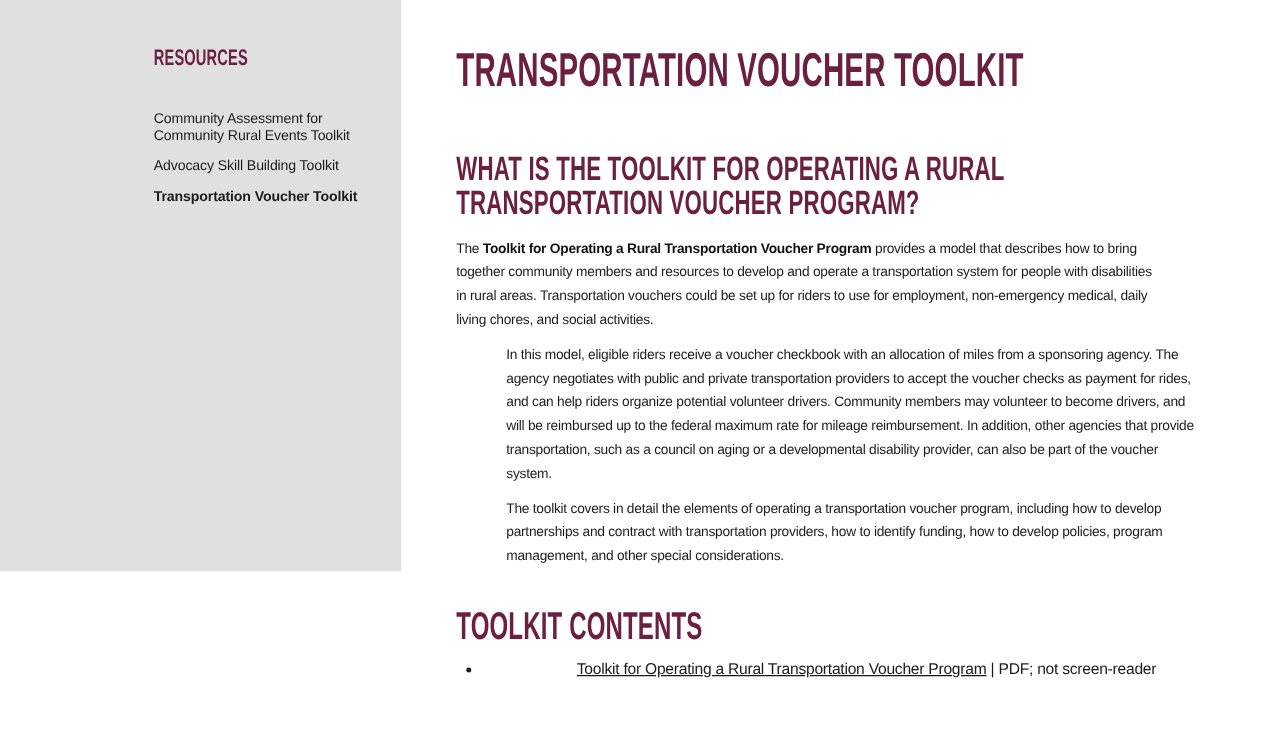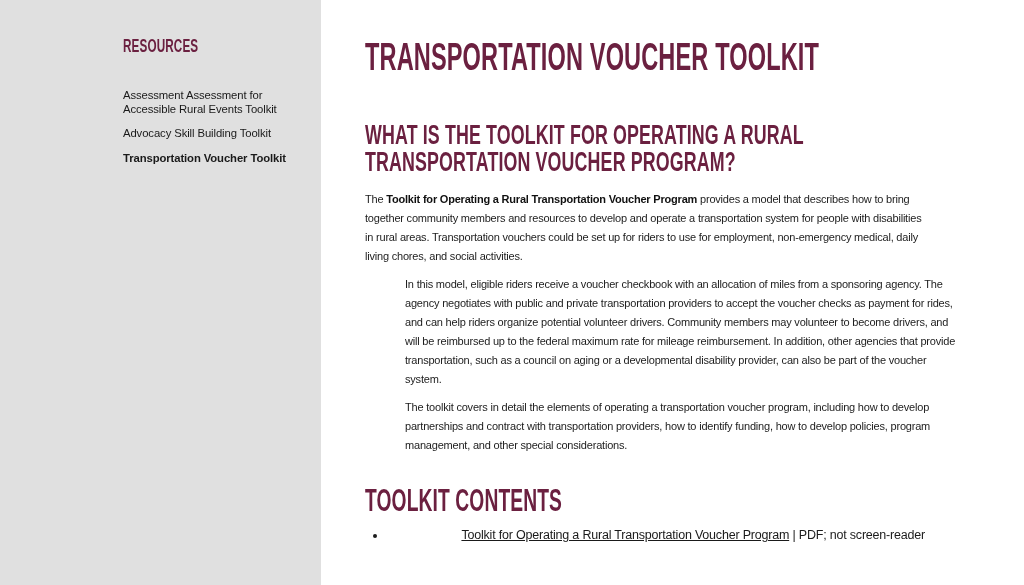--- a/index.html
+++ b/index.html
@@ -11,21 +11,21 @@
     background: #ffffff;
     font-family: "Liberation Sans", sans-serif;
     color: #1c1c1c;
   }
 
   
   .sidebar {
     position: absolute;
     left: 0; top: 0;
     width: 321px;
-    height: 585px;
+    height: 457px;
     background: #e0e0e0;
     box-sizing: border-box;
     padding: 36px 16px 0 123px;
   }
   .sidebar-heading {
     margin: 0;
     color: #6b2040;
     font-size: 18px;
     line-height: 20px;
     font-weight: bold;
@@ -119,21 +119,21 @@
 </head>
 <body>
 
 <div class="page">
 
   <aside class="sidebar">
     <h2 class="sidebar-heading">
       <span class="cond">RESOURCES</span>
     </h2>
     <nav class="sidebar-nav">
-      <div class="sidebar-link">Assessment Assessment for Accessible Rural Events Toolkit</div>
+      <div class="sidebar-link">Community Assessment for Community Rural Events Toolkit</div>
       <div class="sidebar-link">Advocacy Skill Building Toolkit</div>
       <div class="sidebar-link current">Transportation Voucher Toolkit</div>
     </nav>
   </aside>
 
   <main class="main">
 
     <h1 class="page-title">
       <span class="cond-h1">TRANSPORTATION VOUCHER TOOLKIT</span>
     </h1>

